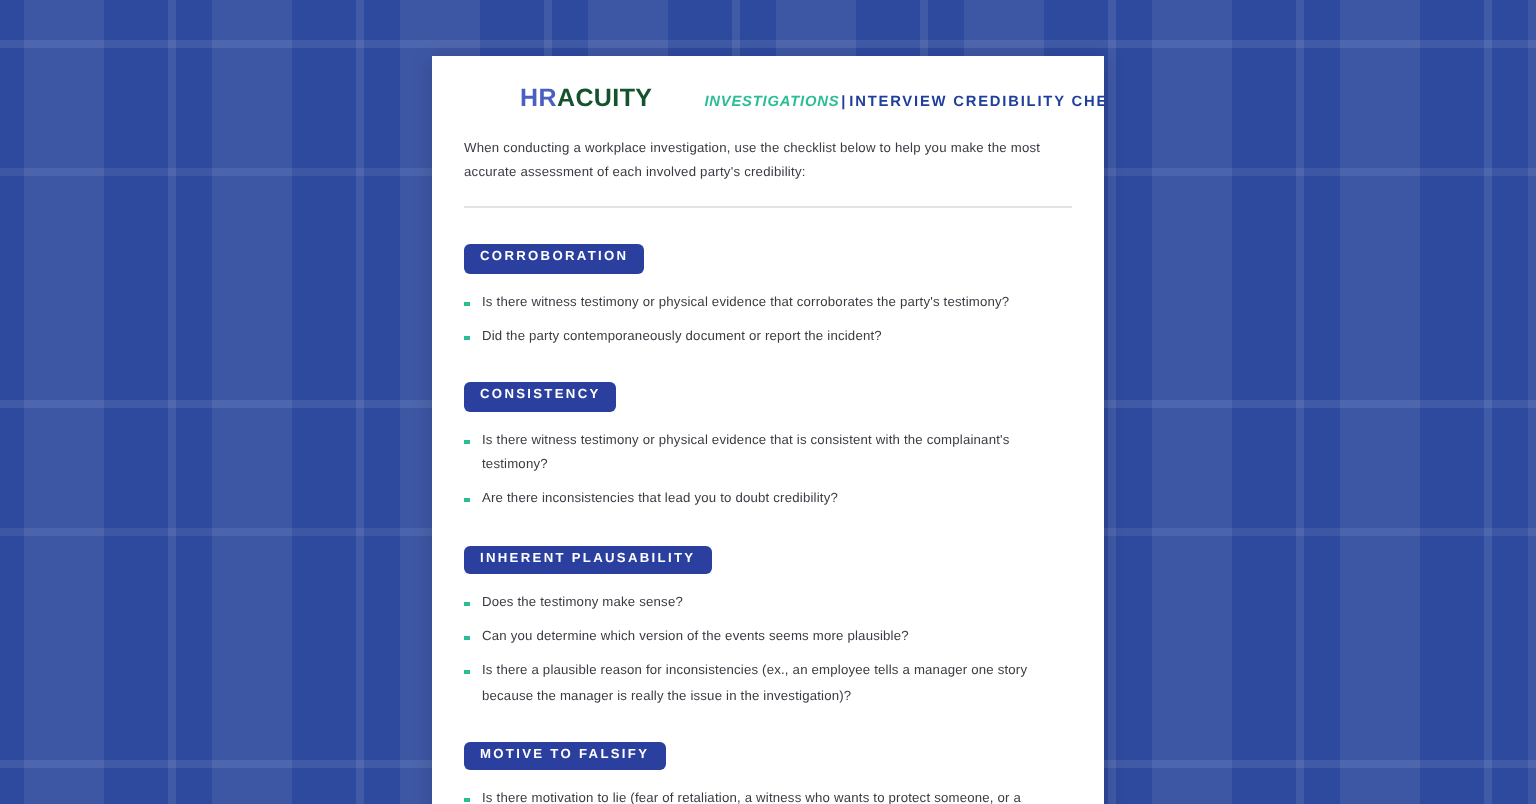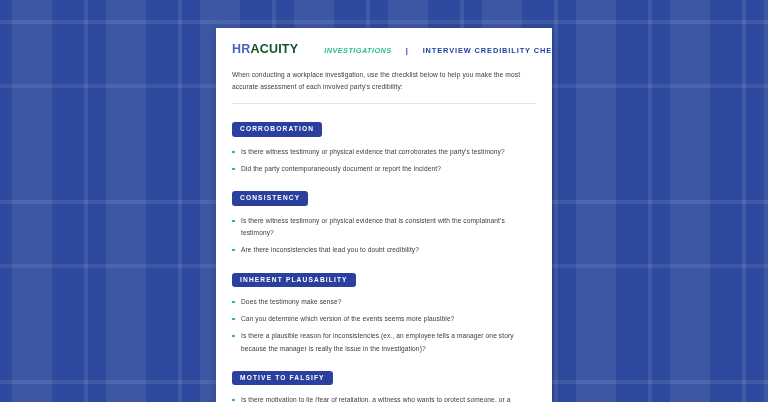--- a/index.html
+++ b/index.html
@@ -83,27 +83,27 @@
     gap: 26px;
     padding-bottom: 2px;
   }
 
   #brand-logo {
     font-size: 12.5px;
     font-weight: 700;
     letter-spacing: 0.2px;
     white-space: nowrap;
   }
-  .logo-hr    { color: #4a5fc1; }
+  .logo-hr    { color: #4a5fc1; margin-left: 28px; }
   .logo-acuity{ color: #14532d; }
 
   #header-title-group {
     display: flex;
     align-items: baseline;
-    gap: 14px;
+    gap: 1px;
     white-space: nowrap;
     font-size: 7.4px;
     font-weight: 700;
     letter-spacing: 0.9px;
     justify-content: center;
   }
   #header-kicker {
     color: #2bbd96;
     font-style: italic;
     letter-spacing: 0.4px;

